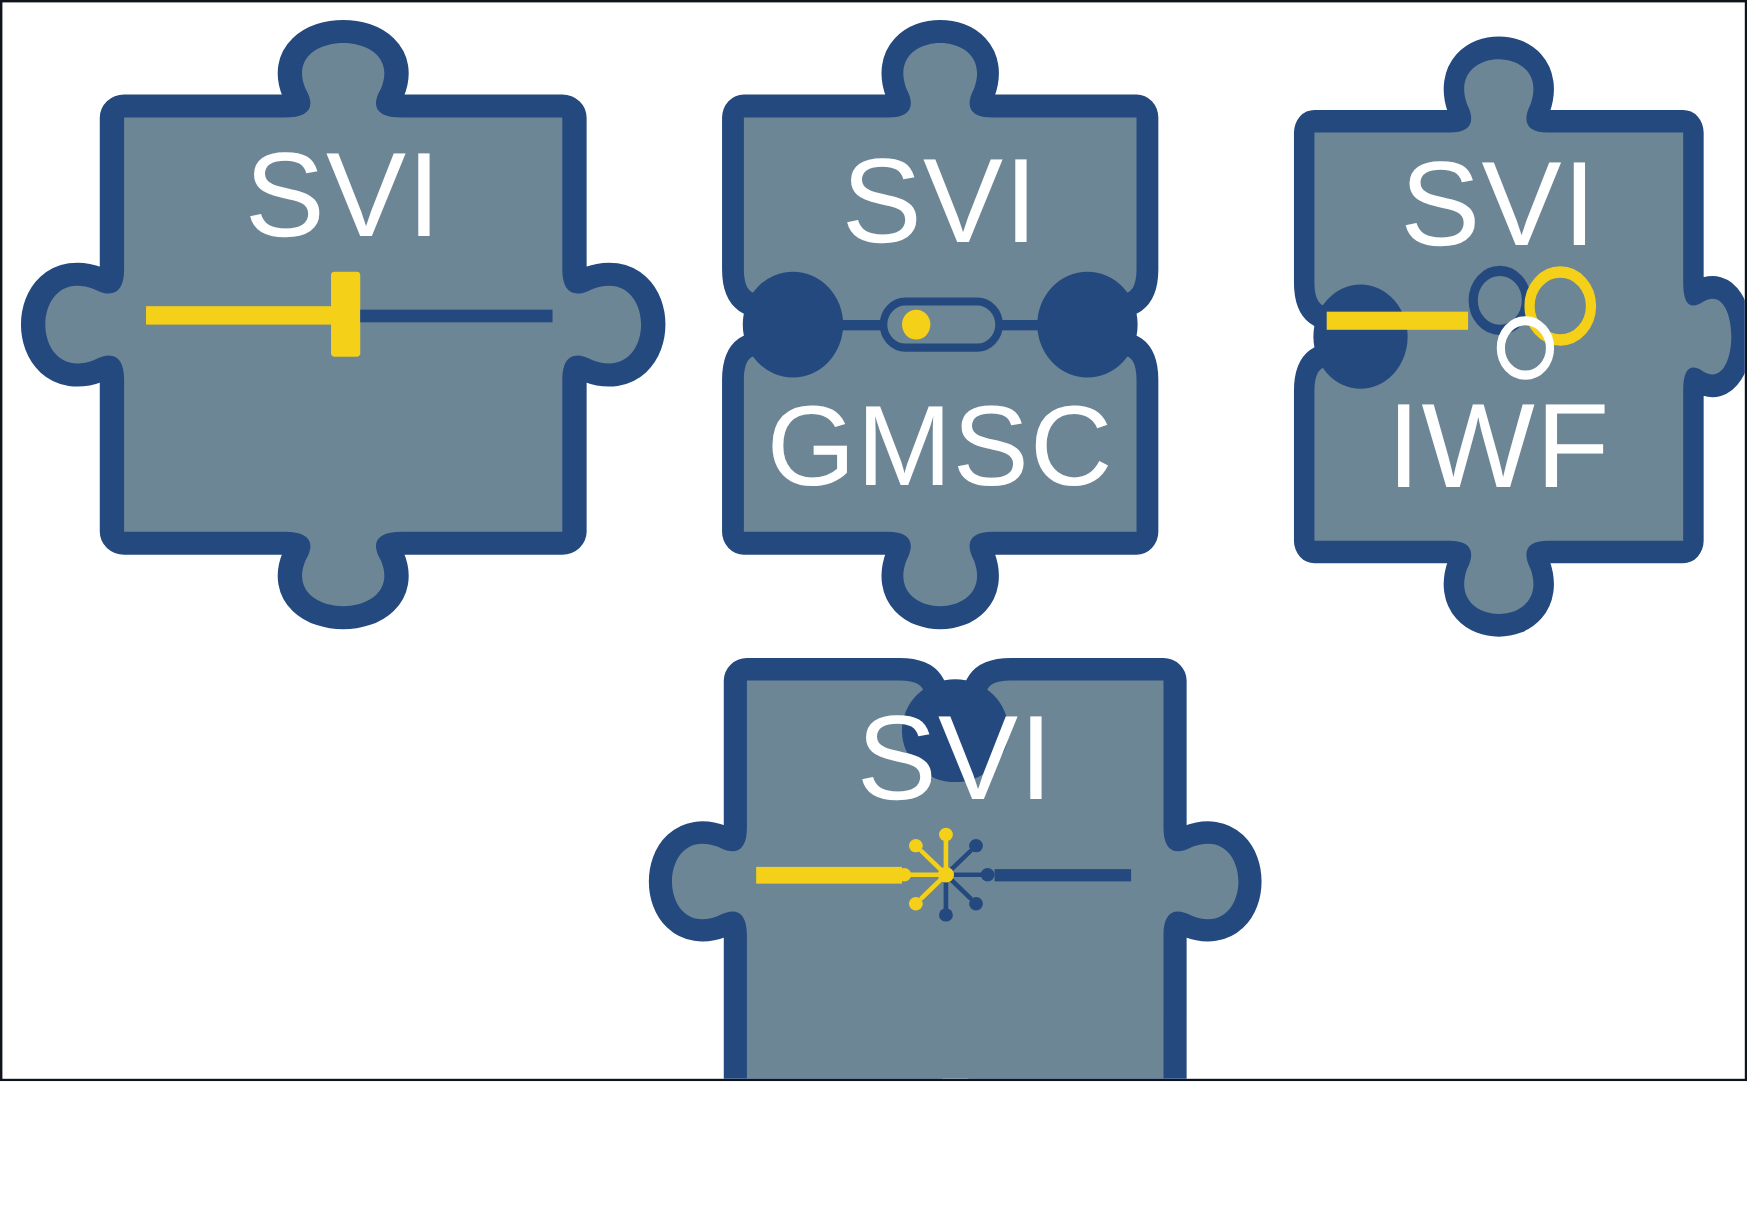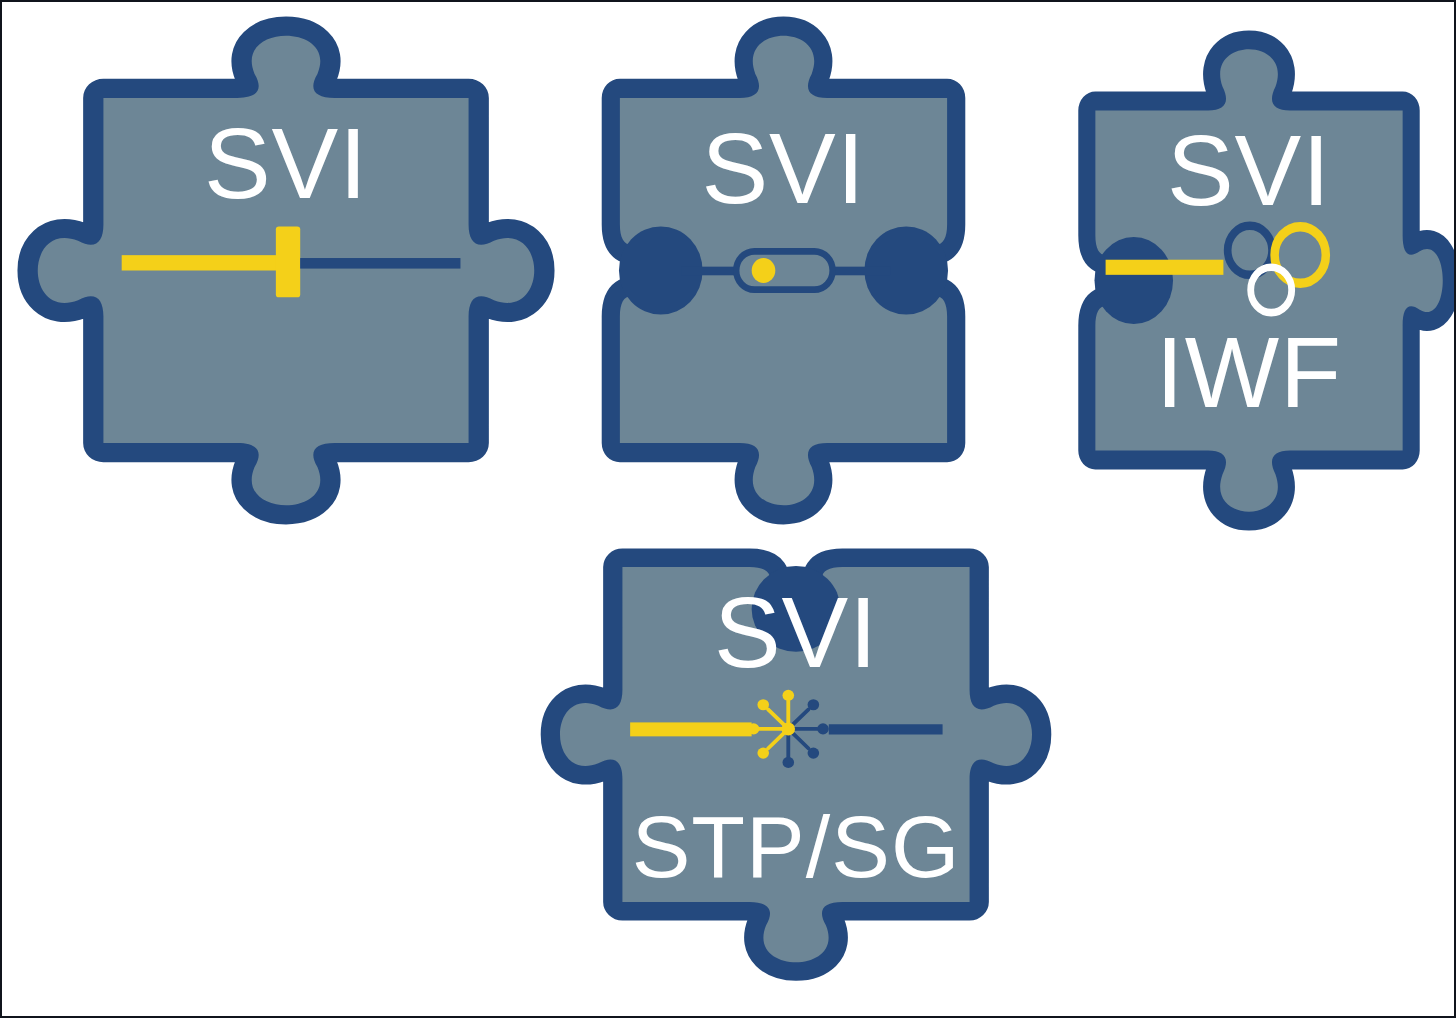--- a/index.html
+++ b/index.html
@@ -6,21 +6,21 @@
   :root{
     --navy:#24497E;
     --slate:#6D8696;
     --yellow:#F4D019;
     --white:#FFFFFF;
     --frame:#10141c;
   }
   .canvas{
     position:relative;
     width:1456px;
-    height:1018px;
+    height:901px;
     box-sizing:border-box;
     background:#ffffff;
     border:2px solid var(--frame);
     overflow:hidden;
     font-family:"Liberation Sans", sans-serif;
   }
   .piece{position:absolute;}
   .piece svg{width:100%;height:100%;display:block;overflow:visible;}
   .outline{fill:none;stroke:var(--navy);stroke-width:40;stroke-linejoin:round;stroke-linecap:round;}
   .body{fill:var(--slate);}
@@ -65,20 +65,21 @@
       <circle class="f-navy" cx="45" cy="180" r="46"></circle>
       <circle class="f-navy" cx="315" cy="180" r="46"></circle>
       <g>
         <rect class="f-navy" x="68" y="176" width="62" height="9"></rect>
         <rect class="f-navy" x="234" y="176" width="64" height="9"></rect>
         <rect class="s-navy" x="128" y="160" width="106" height="40" rx="20" stroke-width="7"></rect>
         <circle class="f-yellow" cx="158" cy="180" r="13"></circle>
       </g>
     </svg>
     <div class="label" style="top:116px; font-size:100px;">SVI</div>
+    <div class="label" style="top:323px; font-size:95px;">GMSC</div>
   </div>
 
   <div class="piece" style="left:1008px; top:14px; width:478px; height:529px;">
     <svg viewBox="-100 -100 560 560" preserveAspectRatio="none">
       <path class="outline" d="M 0 0 L 132 0 C 152 0 158 -9 149 -25 C 128 -78 232 -78 211 -25 C 202 -9 208 0 228 0 L 360 0 L 360 132 C 360 152 367 157 380 149 C 416 130 416 230 380 211 C 367 203 360 208 360 228 L 360 360 L 228 360 C 208 360 202 369 211 385 C 232 438 128 438 149 385 C 158 369 152 360 132 360 L 0 360 L 0 228 C 0 208 9 202 25 211 C 78 232 78 128 25 149 C 9 158 0 152 0 132 Z"></path>
       <path class="body" d="M 0 0 L 132 0 C 152 0 158 -9 149 -25 C 128 -78 232 -78 211 -25 C 202 -9 208 0 228 0 L 360 0 L 360 132 C 360 152 367 157 380 149 C 416 130 416 230 380 211 C 367 203 360 208 360 228 L 360 360 L 228 360 C 208 360 202 369 211 385 C 232 438 128 438 149 385 C 158 369 152 360 132 360 L 0 360 L 0 228 C 0 208 9 202 25 211 C 78 232 78 128 25 149 C 9 158 0 152 0 132 Z"></path>
       <circle class="f-navy" cx="45" cy="180" r="46"></circle>
       <g>
         <rect class="f-yellow" x="12" y="158" width="138" height="16"></rect>
         <circle class="s-navy" cx="181" cy="148" r="26" stroke-width="9"></circle>
@@ -119,16 +120,15 @@
         </g>
         <g class="f-navy">
           <circle cx="208" cy="174" r="6"></circle>
           <circle cx="198" cy="148" r="6"></circle>
           <circle cx="198" cy="200" r="6"></circle>
           <circle cx="172" cy="210" r="6"></circle>
         </g>
       </g>
     </svg>
     <div class="label" style="top:108px; font-size:100px;">SVI</div>
-    <div class="label" style="top:329px; font-size:88px;">STP/SG</div>
   </div>
 
 </div>
 
 </body></html>

